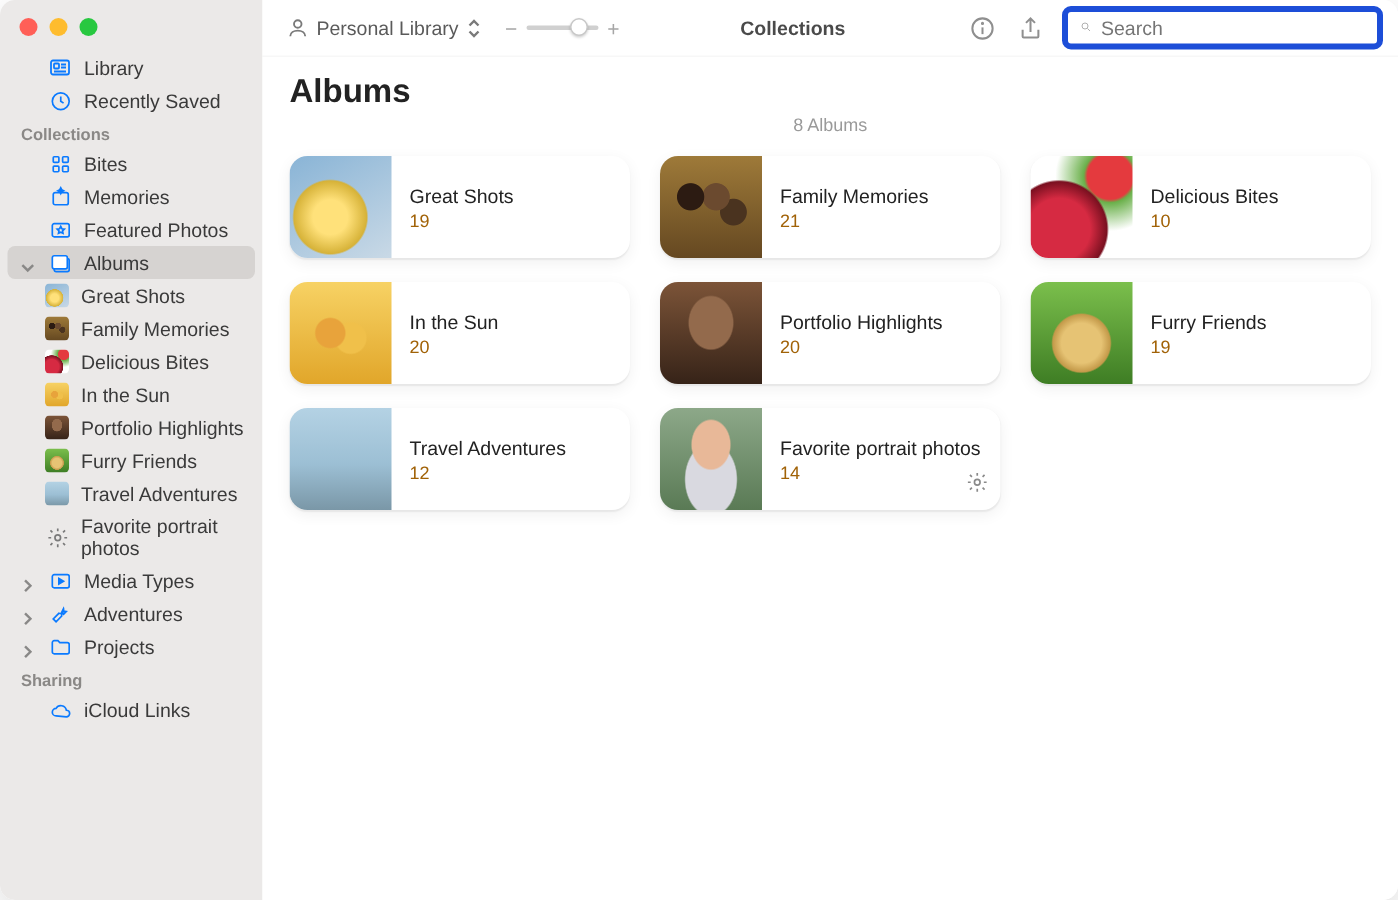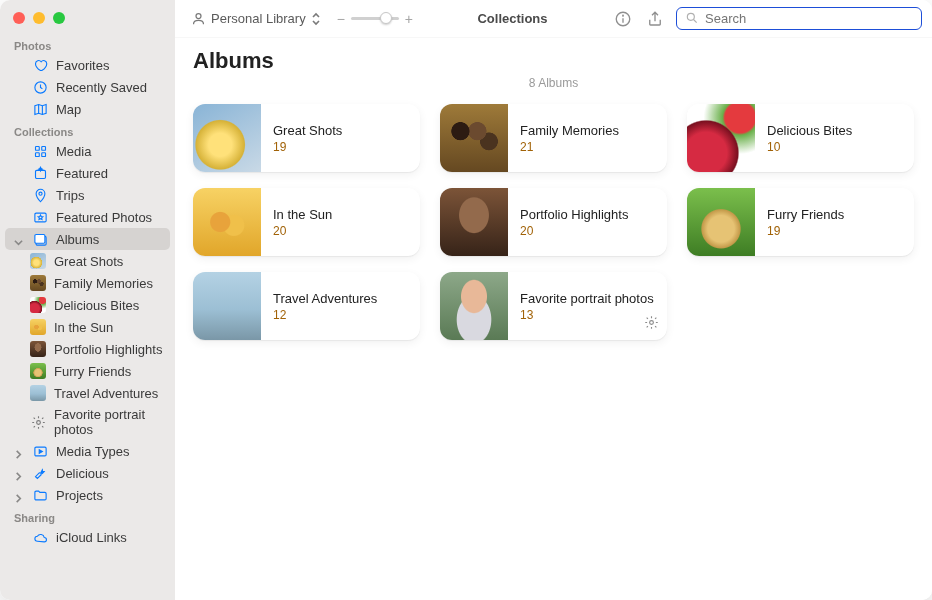--- a/index.html
+++ b/index.html
@@ -25,21 +25,21 @@
 
 .main { flex: 1; display: flex; flex-direction: column; background: #fff; }
 .toolbar { height: 38px; display: flex; align-items: center; padding: 0 10px; gap: 10px; border-bottom: 1px solid rgba(0,0,0,.03); }
 .library-sel { display: flex; align-items: center; gap: 5px; font-size: 13px; color: #5a5a5a; padding: 3px 6px; border-radius: 4px; }
 .library-sel svg { color: #7a7a7a; }
 .zoom { display: flex; align-items: center; gap: 6px; color: #a6a6a6; font-size: 14px; }
 .zoom-track { width: 48px; height: 3px; background: #d0d0d0; border-radius: 2px; position: relative; }
 .zoom-thumb { width: 12px; height: 12px; background: #fff; border: 1px solid #c8c8c8; border-radius: 50%; position: absolute; top: -5px; left: 60%; box-shadow: 0 1px 2px rgba(0,0,0,.2); }
 .toolbar-center { flex: 1; text-align: center; font-size: 13px; font-weight: 600; color: #4a4a4a; }
 .toolbar-icon { color: #8f8f8f; width: 22px; height: 22px; display: flex; align-items: center; justify-content: center; }
-.search { display: flex; align-items: flex-start; gap: 6px; background: transparent; border: 1px solid #1d4ed8; border-radius: 6px; padding: 3px 8px; width: 246px; color: #b0b0b0; font-size: 13px; }
+.search { display: flex; align-items: flex-start; gap: 6px; background: transparent; border: 4px solid #1d4ed8; border-radius: 6px; padding: 3px 8px; width: 214px; color: #b0b0b0; font-size: 13px; }
 .search input { border: 0; outline: 0; background: transparent; flex: 1; font-size: 13px; color: #333; }
 
 .content { padding: 10px 18px; overflow-y: auto; }
 .page-title { font-size: 22px; font-weight: 700; color: #222; }
 .page-sub { font-size: 12px; color: #9a9a9a; margin-top: 2px; margin-bottom: 14px; text-align: center; }
 
 .grid { display: grid; grid-template-columns: repeat(3, 1fr); gap: 16px 20px; }
 .card { display: flex; align-items: center; background: #fff; border-radius: 12px; box-shadow: 0 1px 1px rgba(0,0,0,.06), 0 3px 10px rgba(0,0,0,.06); overflow: hidden; height: 68px; position: relative; }
 .card-thumb { width: 68px; height: 68px; flex-shrink: 0; }
 .card-body { padding: 0 12px; flex: 1; }
@@ -60,95 +60,73 @@
 </head>
 <body>
 
 <div class="sidebar">
   <div class="traffic">
     <span class="tr-close"></span>
     <span class="tr-min"></span>
     <span class="tr-max"></span>
   </div>
   <div id="sidebar-content">
-      <div class="section-header">Photos</div>
-      <div class="nav-item">
-        <span class="disclosure spacer"><svg width="9" height="9" viewBox="0 0 10 10" fill="none" stroke="currentColor" stroke-width="1.8">
-            <path d="M3 1l4 4-4 4"></path>
-          </svg></span>
-        <span class="icon">
-          <svg width="15" height="15" viewBox="0 0 24 24" fill="none" stroke="currentColor" stroke-width="1.8">
-            <path d="M12 20s-8-5-8-11a5 5 0 019-3 5 5 0 019 3c0 6-8 11-8 11z"></path>
-          </svg>
-        </span>
-        <span>Favorites</span>
+      <div class="nav-item">
+        <span class="disclosure spacer"><svg width="9" height="9" viewBox="0 0 10 10" fill="none" stroke="currentColor" stroke-width="1.8">
+            <path d="M3 1l4 4-4 4"></path>
+          </svg></span>
+        <span class="icon">
+          <svg width="16" height="16" viewBox="0 0 24 24" fill="none" stroke="currentColor" stroke-width="1.8">
+            <rect x="3" y="5" width="18" height="14" rx="2"></rect>
+            <rect x="6" y="8" width="5" height="5" rx="1"></rect>
+            <line x1="13" y1="9" x2="18" y2="9"></line>
+            <line x1="13" y1="12" x2="18" y2="12"></line>
+            <line x1="6" y1="16" x2="18" y2="16"></line>
+          </svg>
+        </span>
+        <span>Library</span>
       </div>
       <div class="nav-item">
         <span class="disclosure spacer"><svg width="9" height="9" viewBox="0 0 10 10" fill="none" stroke="currentColor" stroke-width="1.8">
             <path d="M3 1l4 4-4 4"></path>
           </svg></span>
         <span class="icon">
           <svg width="15" height="15" viewBox="0 0 24 24" fill="none" stroke="currentColor" stroke-width="1.8">
             <circle cx="12" cy="12" r="9"></circle>
             <path d="M12 7v5l3 2"></path>
           </svg>
         </span>
         <span>Recently Saved</span>
-      </div>
-      <div class="nav-item">
-        <span class="disclosure spacer"><svg width="9" height="9" viewBox="0 0 10 10" fill="none" stroke="currentColor" stroke-width="1.8">
-            <path d="M3 1l4 4-4 4"></path>
-          </svg></span>
-        <span class="icon">
-          <svg width="15" height="15" viewBox="0 0 24 24" fill="none" stroke="currentColor" stroke-width="1.8">
-            <path d="M3 6l6-2 6 2 6-2v14l-6 2-6-2-6 2z"></path>
-            <line x1="9" y1="4" x2="9" y2="18"></line>
-            <line x1="15" y1="6" x2="15" y2="20"></line>
-          </svg>
-        </span>
-        <span>Map</span>
       </div>
       <div class="section-header">Collections</div>
       <div class="nav-item">
         <span class="disclosure spacer"><svg width="9" height="9" viewBox="0 0 10 10" fill="none" stroke="currentColor" stroke-width="1.8">
             <path d="M3 1l4 4-4 4"></path>
           </svg></span>
         <span class="icon">
           <svg width="15" height="15" viewBox="0 0 24 24" fill="none" stroke="currentColor" stroke-width="1.8">
             <rect x="4" y="4" width="6" height="6" rx="1"></rect>
             <rect x="14" y="4" width="6" height="6" rx="1"></rect>
             <rect x="4" y="14" width="6" height="6" rx="1"></rect>
             <rect x="14" y="14" width="6" height="6" rx="1"></rect>
           </svg>
         </span>
-        <span>Media</span>
+        <span>Bites</span>
       </div>
       <div class="nav-item">
         <span class="disclosure spacer"><svg width="9" height="9" viewBox="0 0 10 10" fill="none" stroke="currentColor" stroke-width="1.8">
             <path d="M3 1l4 4-4 4"></path>
           </svg></span>
         <span class="icon">
           <svg width="15" height="15" viewBox="0 0 24 24" fill="none" stroke="currentColor" stroke-width="1.8">
             <rect x="4" y="7" width="16" height="13" rx="2"></rect>
             <path d="M12 2l1 2 2 1-2 1-1 2-1-2-2-1 2-1z" fill="currentColor"></path>
           </svg>
         </span>
-        <span>Featured</span>
-      </div>
-      <div class="nav-item">
-        <span class="disclosure spacer"><svg width="9" height="9" viewBox="0 0 10 10" fill="none" stroke="currentColor" stroke-width="1.8">
-            <path d="M3 1l4 4-4 4"></path>
-          </svg></span>
-        <span class="icon">
-          <svg width="15" height="15" viewBox="0 0 24 24" fill="none" stroke="currentColor" stroke-width="1.8">
-            <path d="M12 2a7 7 0 017 7c0 5-7 13-7 13S5 14 5 9a7 7 0 017-7z"></path>
-            <circle cx="12" cy="9" r="2.5"></circle>
-          </svg>
-        </span>
-        <span>Trips</span>
+        <span>Memories</span>
       </div>
       <div class="nav-item">
         <span class="disclosure spacer"><svg width="9" height="9" viewBox="0 0 10 10" fill="none" stroke="currentColor" stroke-width="1.8">
             <path d="M3 1l4 4-4 4"></path>
           </svg></span>
         <span class="icon">
           <svg width="15" height="15" viewBox="0 0 24 24" fill="none" stroke="currentColor" stroke-width="1.8">
             <rect x="3" y="5" width="18" height="14" rx="2"></rect>
             <path d="M12 8l1.2 2.4 2.6.4-1.9 1.8.5 2.6L12 14l-2.4 1.2.5-2.6-1.9-1.8 2.6-.4z"></path>
           </svg>
@@ -218,21 +196,21 @@
       </div>
       <div class="nav-item">
         <span class="disclosure"><svg width="9" height="9" viewBox="0 0 10 10" fill="none" stroke="currentColor" stroke-width="1.8">
             <path d="M3 1l4 4-4 4"></path>
           </svg></span>
         <span class="icon">
           <svg width="15" height="15" viewBox="0 0 24 24" fill="none" stroke="currentColor" stroke-width="1.8">
             <path d="M15 6a4 4 0 01-5 5L4 17l3 3 6-6a4 4 0 015-5l-3 3-2-2z"></path>
           </svg>
         </span>
-        <span>Delicious</span>
+        <span>Adventures</span>
       </div>
       <div class="nav-item">
         <span class="disclosure"><svg width="9" height="9" viewBox="0 0 10 10" fill="none" stroke="currentColor" stroke-width="1.8">
             <path d="M3 1l4 4-4 4"></path>
           </svg></span>
         <span class="icon">
           <svg width="15" height="15" viewBox="0 0 24 24" fill="none" stroke="currentColor" stroke-width="1.8">
             <path d="M3 7a2 2 0 012-2h4l2 2h8a2 2 0 012 2v8a2 2 0 01-2 2H5a2 2 0 01-2-2z"></path>
           </svg>
         </span>
@@ -342,21 +320,21 @@
           <div class="card-thumb g7"></div>
           <div class="card-body">
             <div class="card-title">Travel Adventures</div>
             <div class="card-count">12</div>
           </div>
         </div>
         <div class="card">
           <div class="card-thumb g8"></div>
           <div class="card-body">
             <div class="card-title">Favorite portrait photos</div>
-            <div class="card-count">13</div>
+            <div class="card-count">14</div>
           </div>
           <span class="card-gear"><svg width="15" height="15" viewBox="0 0 24 24" fill="none" stroke="currentColor" stroke-width="1.8">
               <circle cx="12" cy="12" r="3"></circle>
               <path d="M12 2v3M12 19v3M4.2 4.2l2.1 2.1M17.7 17.7l2.1 2.1M2 12h3M19 12h3M4.2 19.8l2.1-2.1M17.7 6.3l2.1-2.1"></path>
             </svg></span>
         </div>
       </div>
   </div>
 </div>
 

